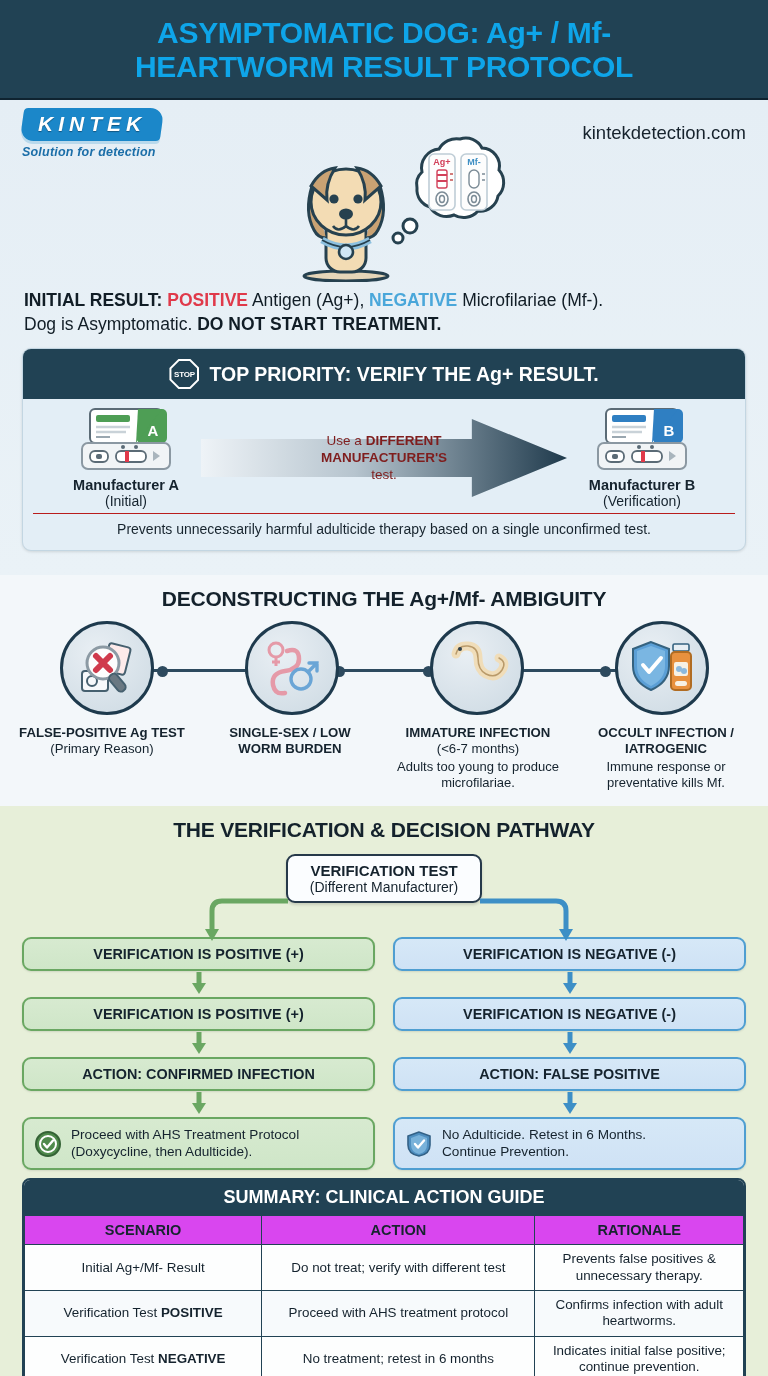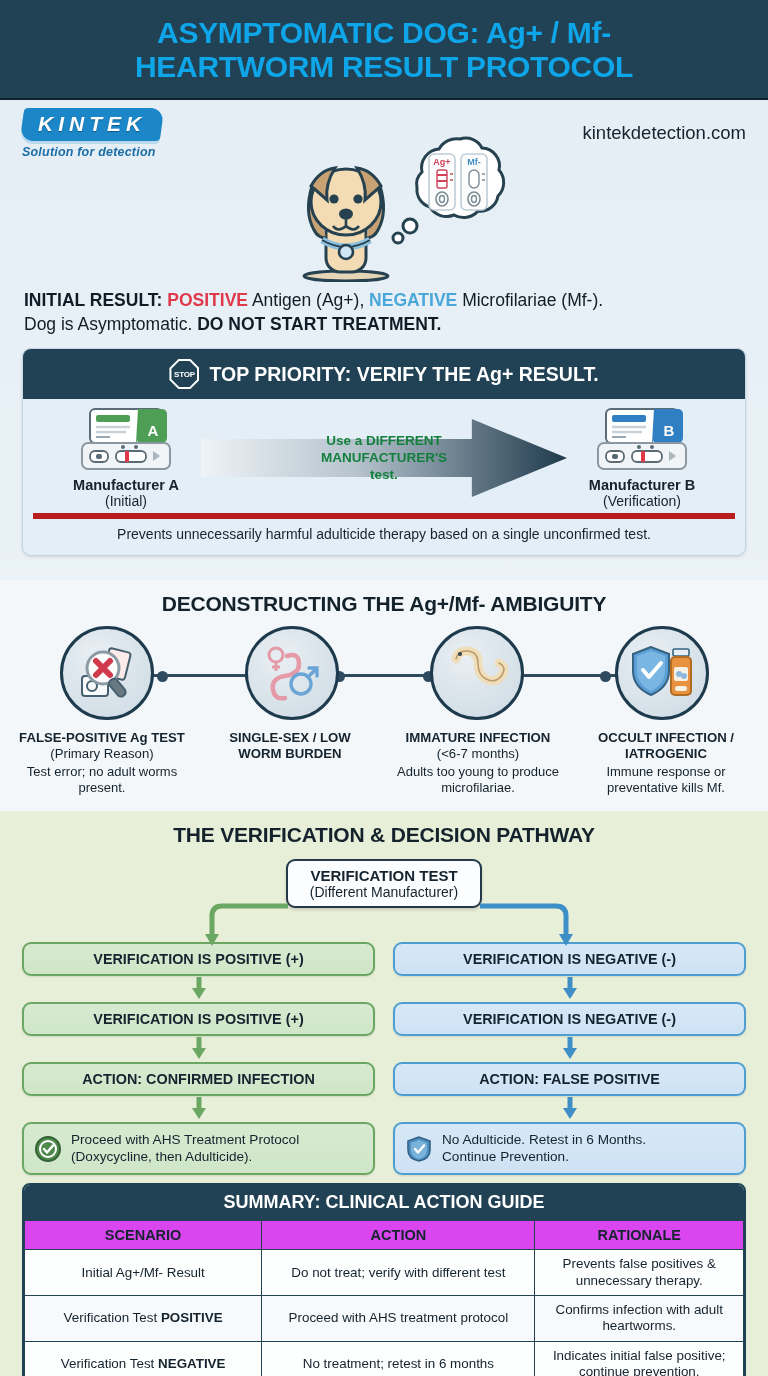--- a/index.html
+++ b/index.html
@@ -66,25 +66,25 @@
     clip-path:polygon(30% 0,70% 0,100% 30%,100% 70%,70% 100%,30% 100%,0 70%,0 30%);
     display:flex;align-items:center;justify-content:center;
     color:#fff;font-size:8px;font-weight:bold;letter-spacing:-.2px;
   }
   .verify-body { padding:8px 10px 4px; }
   .mfr-row { display:flex; align-items:center; justify-content:space-between; padding:0 18px; }
   .mfr { width:150px; text-align:center; }
   .mfr-name { font-size:14.5px; font-weight:bold; margin-top:0; }
   .mfr-sub { font-size:14px; }
   .arrow-band { flex:1; position:relative; height:82px; display:flex; align-items:center; justify-content:center; }
-  .arrow-txt { position:relative; z-index:2; text-align:center; font-size:13.5px; line-height:1.25; color:#15803d; width:150px;font-weight:bold; }
+  .arrow-txt { position:relative; z-index:2; text-align:center; font-size:13.5px; line-height:1.25; color:#7f1d1d; width:150px; }
   .arrow-txt b { font-size:13.5px; }
   .verify-foot {
     text-align:center; font-size:14px; padding:7px 10px 9px; color:#17242e;
-    border-top:6px solid #b91c1c; margin-top:4px;
+    border-top:1px solid #b91c1c; margin-top:4px;
   }
 
   
   .sec-amb { background:#f3f7fa; padding:12px 0 14px; }
   .sec-title { text-align:center; font-size:21px; font-weight:bold; letter-spacing:-.2px; color:#14222c; }
   .nodes { position:relative; margin-top:10px; height:96px; }
   .nodeline { position:absolute; left:118px; right:118px; top:48px; height:3px; background:#2d4a5e; }
   .dots { position:absolute; left:118px; right:118px; top:42px; height:16px; display:flex; justify-content:space-around; align-items:center; }
   .dot { width:11px;height:11px;border-radius:50%;background:#2d4a5e; }
   .circles { position:relative; display:flex; justify-content:space-around; padding:0 14px; }
@@ -358,21 +358,20 @@
             <rect x="46" y="43" width="12" height="5" rx="2.5" fill="#f7f1e4"></rect>
           </svg>
         </div>
       </div>
     </div>
 
     <div class="cards">
       <div class="card">
         <div class="card-t">FALSE-POSITIVE Ag TEST</div>
         <div class="card-t2">(Primary Reason)</div>
-        <div class="card-d">Test error; no adult worms present.</div>
       </div>
       <div class="card">
         <div class="card-t">SINGLE-SEX / LOW</div>
         <div class="card-t">WORM BURDEN</div>
       </div>
       <div class="card">
         <div class="card-t">IMMATURE INFECTION</div>
         <div class="card-t2">(&lt;6-7 months)</div>
         <div class="card-d">Adults too young to produce microfilariae.</div>
       </div>

